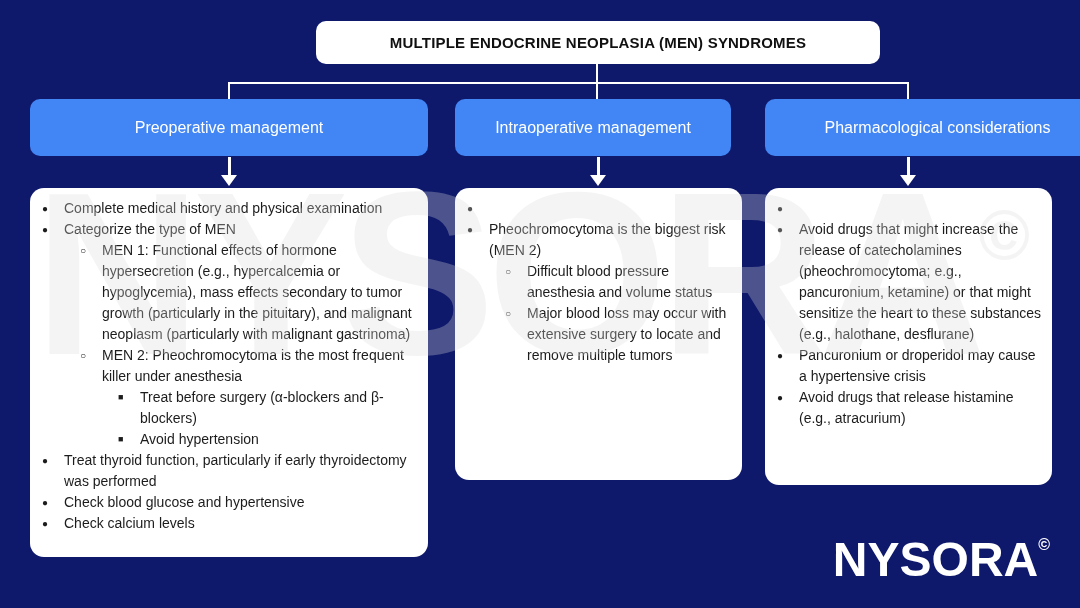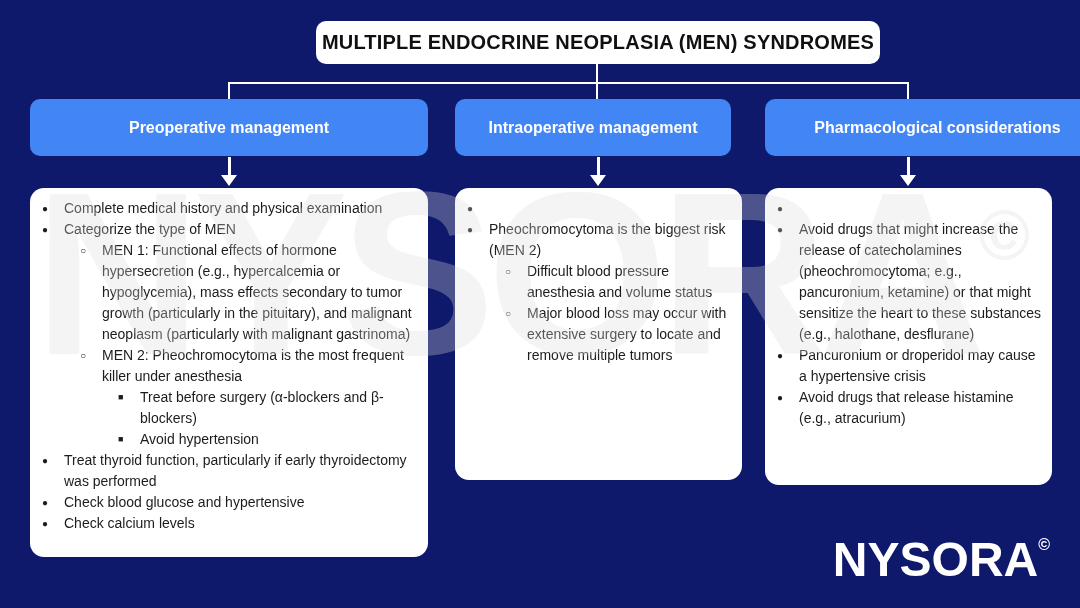--- a/index.html
+++ b/index.html
@@ -20,21 +20,21 @@
   .title-box {
     position: absolute;
     left: 316px; top: 21px;
     width: 564px; height: 43px;
     background: #ffffff;
     border-radius: 10px;
     display: flex; align-items: center; justify-content: center;
     z-index: 2;
   }
   .title-box span {
-    font-size: 20px; font-weight: 700; color: #101010;
+    font-size: 15px; font-weight: 700; color: #101010;
     letter-spacing: 0.2px; white-space: nowrap;
   }
 
   
   .line { position: absolute; background: #ffffff; z-index: 1; }
   .v-title   { left: 596px; top: 64px;  width: 2px;  height: 19px; }
   .h-branch  { left: 228px; top: 82px;  width: 681px; height: 2px; }
   .v-stub-l  { left: 228px; top: 82px;  width: 2px;  height: 18px; }
   .v-stub-m  { left: 596px; top: 82px;  width: 2px;  height: 18px; }
   .v-stub-r  { left: 907px; top: 82px;  width: 2px;  height: 18px; }
@@ -42,21 +42,21 @@
   
   .col-header {
     position: absolute;
     top: 99px; height: 57px;
     background: #4285f4;
     border-radius: 10px;
     display: flex; align-items: center; justify-content: center;
     z-index: 2;
   }
   .col-header span {
-    color: #ffffff; font-weight: 700; font-size: 16px; white-space: nowrap;
+    color: #ffffff; font-weight: 400; font-size: 16px; white-space: nowrap;
   }
   .col-header.c0 { left: 30px;  width: 398px; }
   .col-header.c1 { left: 455px; width: 276px; }
   .col-header.c2 { left: 765px; width: 345px; }
 
   
   .arrow { position: absolute; z-index: 2; }
   .arrow .stem { position: absolute; background: #ffffff; width: 3px; height: 22px; left: 6.5px; top: 0; }
   .arrow .head {
     position: absolute; top: 18px; left: 0;

